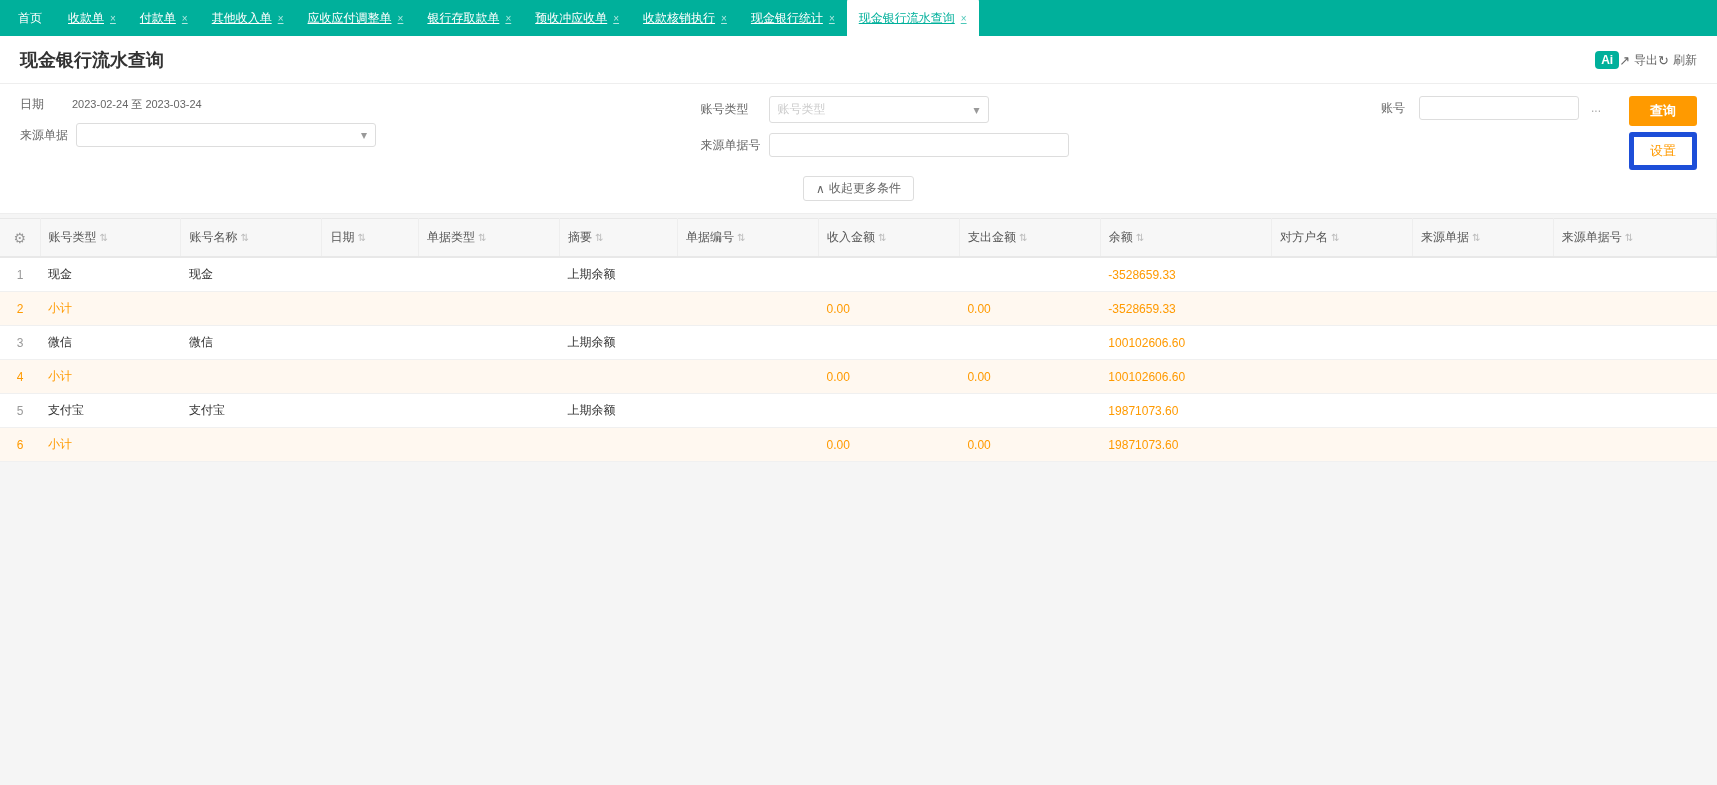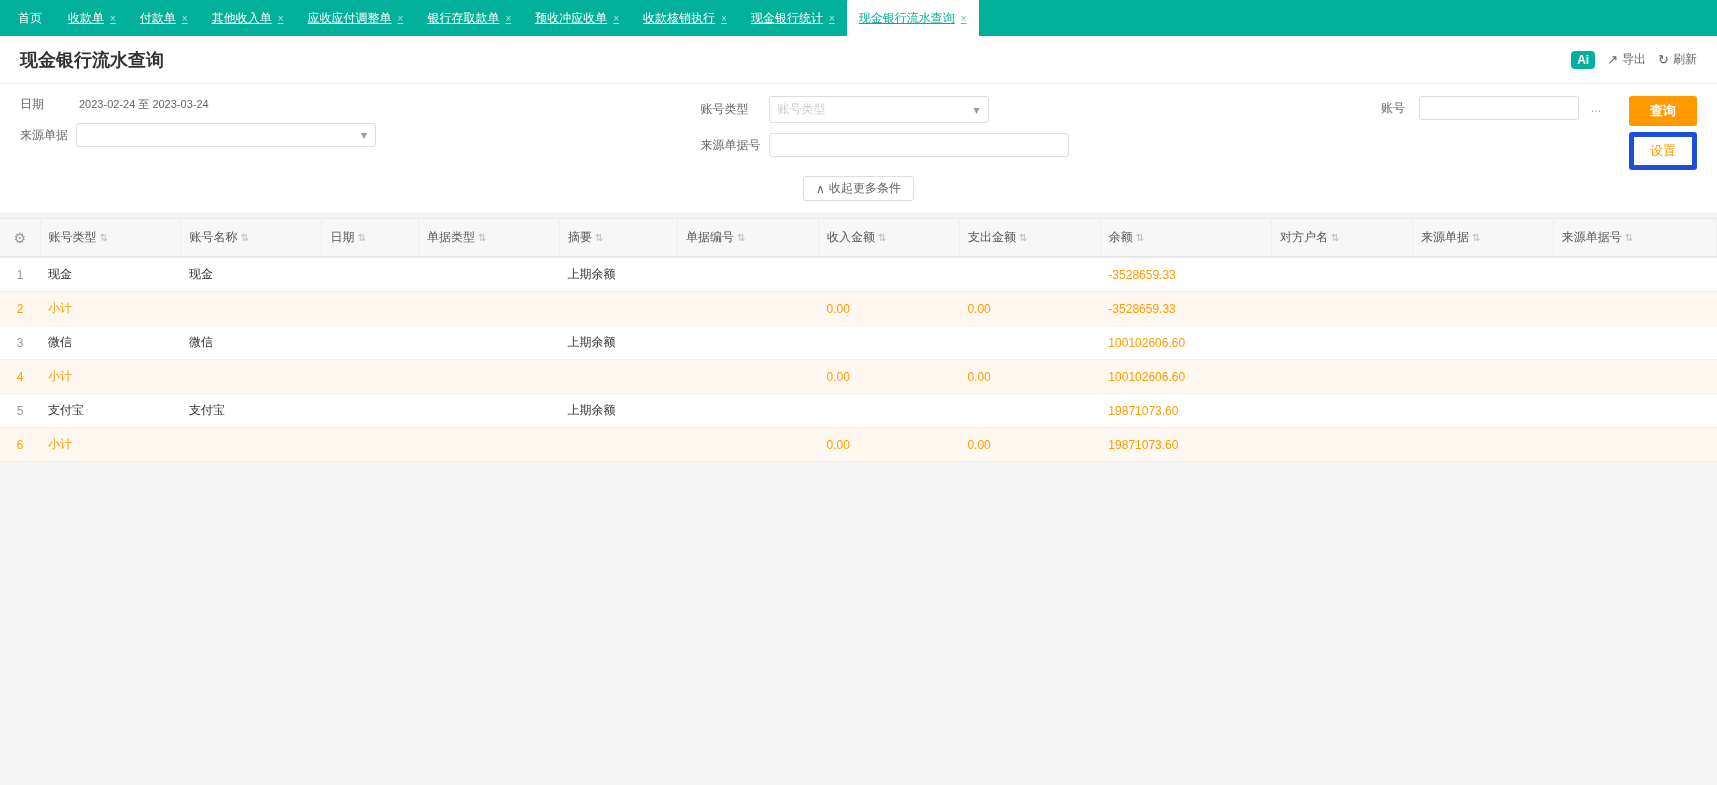--- a/index.html
+++ b/index.html
@@ -52,22 +52,21 @@
       border-bottom: 1px solid #eee;
       height: 48px;
     }
     .page-title {
       font-size: 18px;
       font-weight: bold;
       color: #333;
     }
     .header-actions {
       display: flex;
-      gap: 12px;
-      align-items: flex-start;
+      align-items: flex-end;
     }
     .header-btn {
       display: flex;
       align-items: center;
       gap: 4px;
       cursor: pointer;
       color: #666;
       font-size: 12px;
     }
     .ai-badge {
@@ -109,21 +108,21 @@
       border-radius: 3px;
     }
     .date-opt.active {
       background: #ff9a00;
       color: #fff;
       border-radius: 10px;
     }
     .date-range {
       color: #666;
       font-size: 11px;
-      margin-left: 11px;
+      margin-left: 4px;
     }
     .filter-select {
       border: 1px solid #ddd;
       border-radius: 3px;
       padding: 4px 8px;
       font-size: 12px;
       width: 220px;
       display: flex;
       align-items: center;
       justify-content: space-between;

